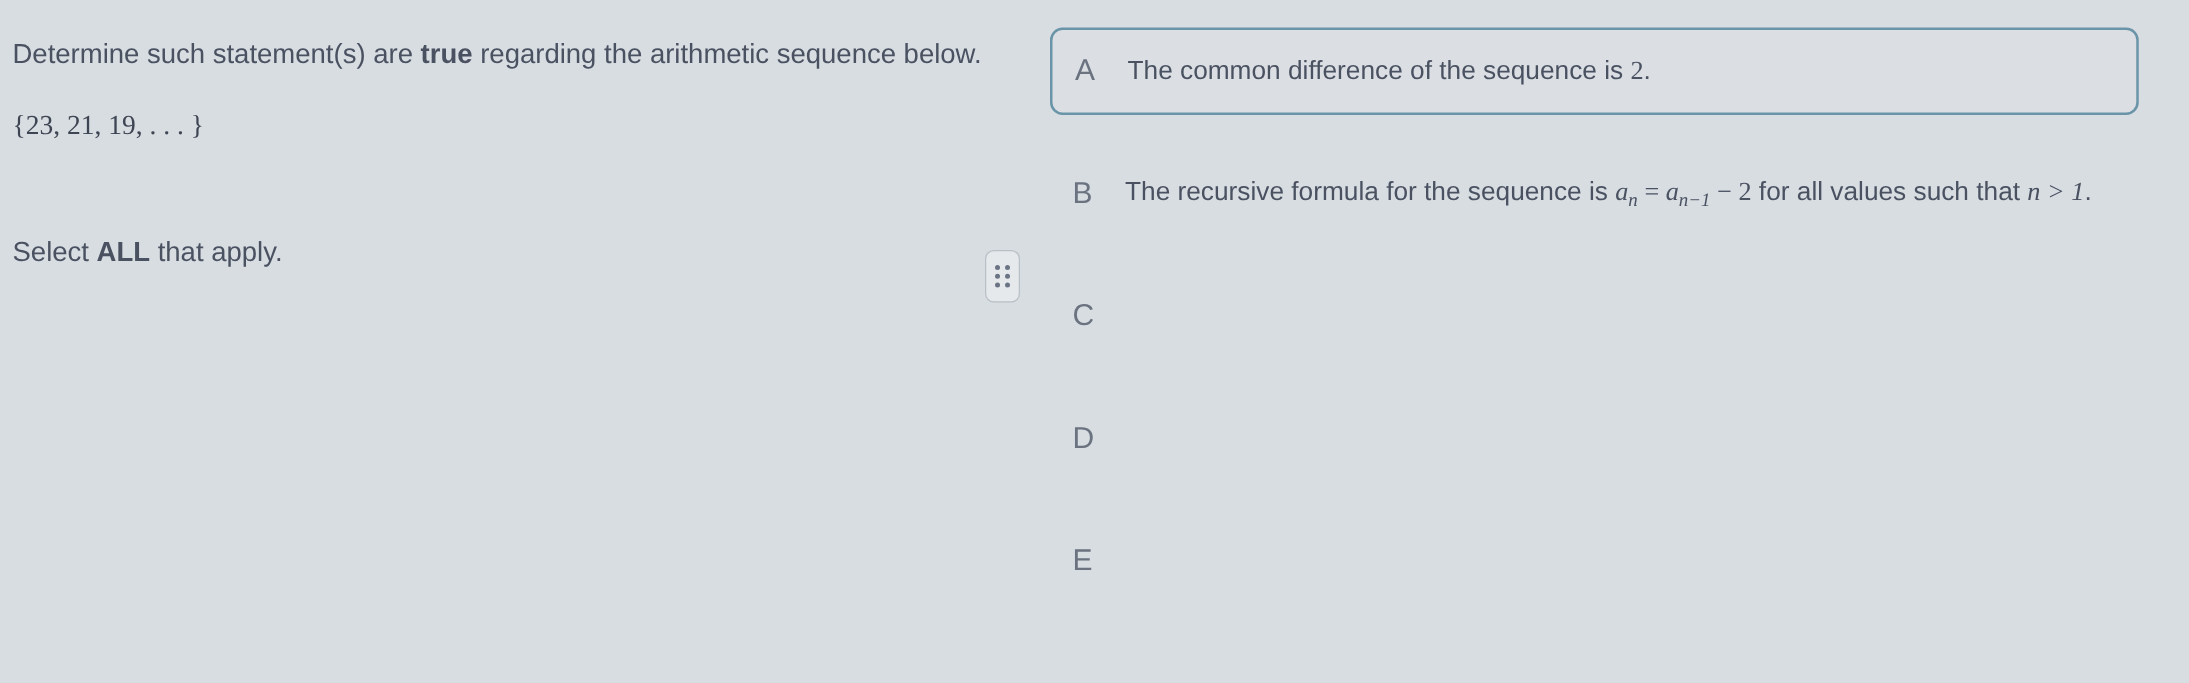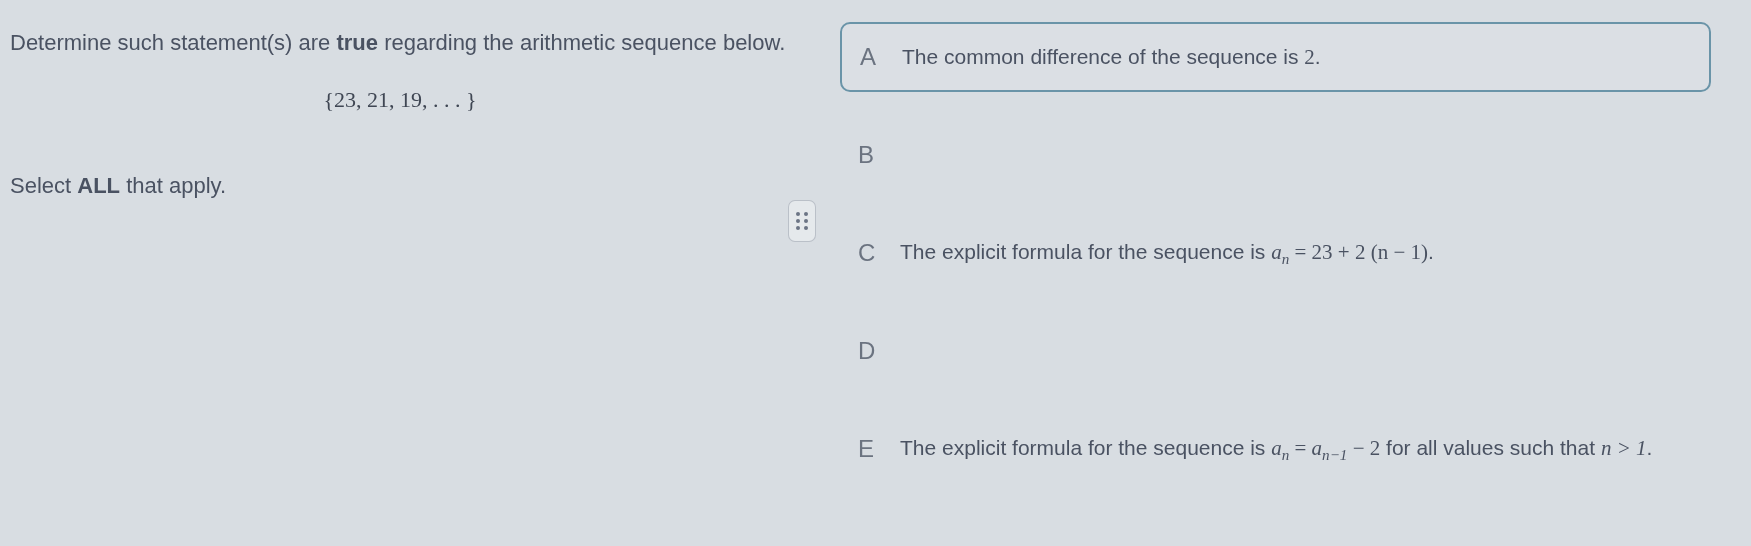--- a/index.html
+++ b/index.html
@@ -28,26 +28,25 @@
   .prompt-line {
     font-size: 22px;
     color: #4a5262;
     line-height: 1.4;
   }
   .strong { font-weight: 700; text-align: right; }
   .sequence {
     font-family: 'Cambria Math', 'Times New Roman', serif;
     font-size: 22px;
     color: #3f4653;
-    text-align: center;
     margin-top: 28px;
   }
   .select-all {
     font-size: 22px;
-    margin-top: 60px;
+    margin-top: 76px;
     color: #4a5262;
   }
   .option {
     display: flex;
     align-items: center;
     border-radius: 10px;
     margin-bottom: 28px;
     padding: 14px 18px;
     min-height: 70px;
   }
@@ -116,38 +115,35 @@
 
     <div class="option selected">
       <div class="opt-letter">A</div>
       <div class="opt-text">
         <span>The common difference of the sequence is </span><span class="mathnum">2</span><span>.</span>
       </div>
     </div>
 
     <div class="option">
       <div class="opt-letter">B</div>
+      <div class="opt-text">
+        <span>The recursive formula for the sequence is </span><span class="math">a</span><sub class="math">n</sub><span class="mathnum"> = </span><span class="math">a</span><sub class="math">n−1</sub><span class="mathnum"> − 2</span><span> for all values such that </span><span class="math">n &gt; 1</span><span>.</span>
+      </div>
     </div>
 
     <div class="option">
       <div class="opt-letter">C</div>
-      <div class="opt-text">
-        <span>The explicit formula for the sequence is </span><span class="math">a</span><sub class="math">n</sub><span class="mathnum"> = </span><span class="mathnum">23 + 2 (n − 1)</span><span>.</span>
-      </div>
     </div>
 
     <div class="option">
       <div class="opt-letter">D</div>
     </div>
 
     <div class="option">
       <div class="opt-letter">E</div>
-      <div class="opt-text">
-        <span>The explicit formula for the sequence is </span><span class="math">a</span><sub class="math">n</sub><span class="mathnum"> = </span><span class="math">a</span><sub class="math">n−1</sub><span class="mathnum"> − 2</span><span> for all values such that </span><span class="math">n &gt; 1</span><span>.</span>
-      </div>
     </div>
 
   </div>
 </div>
 
 <div class="drag-handle">
   <span></span>
     <span></span>
     <span></span>
     <span></span>

